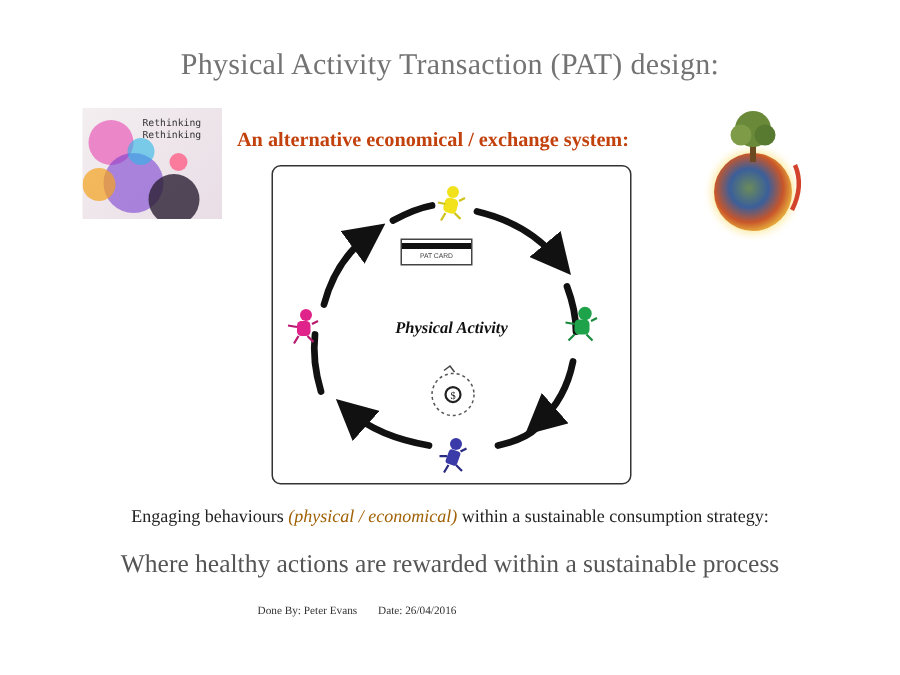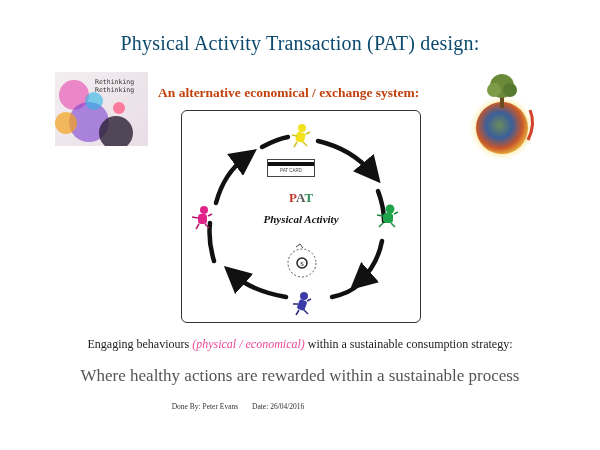--- a/index.html
+++ b/index.html
@@ -1,33 +1,33 @@
 <!DOCTYPE html>
 <html><head>
 <meta charset="utf-8">
 <style>
   html, body { margin:0; padding:0; }
   body { width:600px; height:450px; background:#ffffff; position:relative; overflow:hidden; font-family:"Liberation Serif", serif; color:#111; }
   .abs { position:absolute; }
-  .title { left:0; width:600px; top:32px; text-align:center; font-size:20px; font-family:"Liberation Serif", serif; color:#0c4a6e; letter-spacing:0.2px; }
+  .title { left:0; width:600px; top:32px; text-align:center; font-size:20px; font-family:"Liberation Serif", serif; color:#737373; letter-spacing:0.2px; }
   .subtitle { left:158px; top:85px; font-size:13.5px; font-weight:bold; color:#c2410c; }
   .left-img { left:55px; top:72px; width:93px; height:74px; background:linear-gradient(135deg,#f3eef0 0%,#e9dde6 100%); overflow:hidden; }
   .left-img .blob { position:absolute; border-radius:50%; }
   .left-img .cap { position:absolute; left:40px; top:6px; font-family:"DejaVu Sans Mono", monospace; font-size:6.5px; line-height:8px; color:#333; }
   .right-img { left:462px; top:70px; width:82px; height:92px; }
   .diagram { left:181px; top:110px; width:238px; height:211px; border:1.5px solid #333; border-radius:6px; background:#fff; }
   .card { left:85px; top:48px; width:46px; height:16px; border:1px solid #444; background:#fff; }
   .card .bar { height:4px; background:#111; margin-top:2px; }
   .card .txt { font-size:4.5px; text-align:center; color:#444; margin-top:2px; font-family:"Liberation Sans", sans-serif; }
   .pat { left:0; width:238px; top:79px; text-align:center; font-size:13px; font-weight:bold; }
   .pat .p { color:#c0392b; } .pat .a { color:#555; } .pat .t { color:#2e8b57; }
   .pa-title { left:0; width:238px; top:102px; text-align:center; font-size:11px; font-style:italic; font-weight:bold; line-height:12px; }
   .pa-sub { left:0; width:238px; top:115px; text-align:center; font-size:10px; font-style:italic; font-weight:bold; }
   .engaging { left:0; width:600px; top:337px; text-align:center; font-size:12px; color:#222; }
-  .engaging i { color:#ec4899; }
+  .engaging i { color:#a16207; }
   .tagline { left:0; width:600px; top:366px; text-align:center; font-size:17px; color:#555; }
   .footer { left:0; width:476px; top:402px; text-align:center; font-size:7.5px; color:#333; }
   .footer span { margin:0 6px; }
 </style>
 </head>
 <body>
 
 <div class="abs title">Physical Activity Transaction (PAT) design:</div>
 
 <div class="abs left-img">
@@ -117,23 +117,20 @@
         <rect x="8" y="9" width="9" height="10" rx="3" fill="#e0238a"></rect>
         <path d="M2 12 l6 1 M18 11 l4 -2 M9 19 l-3 5 M15 19 l4 4" stroke="#b81a70" stroke-width="1.5"></path>
       </svg>
   </div>
 
   <div class="abs card">
     <div class="bar"></div>
     <div class="txt">PAT CARD</div>
   </div>
 
-  <div class="abs pat">
-    <span class="p">P</span><span class="a">A</span><span class="t">T</span>
-  </div>
 
   <div class="abs pa-title">Physical Activity</div>
 
   <div class="abs" style="left:100px;top:130px">
     <svg width="40" height="40" viewBox="0 0 40 40">
       <circle cx="20" cy="22" r="14" fill="none" stroke="#555" stroke-width="1" stroke-dasharray="2 2"></circle>
       <circle cx="20" cy="22" r="5" fill="none" stroke="#222" stroke-width="1.5"></circle>
       <text x="20" y="25" font-size="7" text-anchor="middle" fill="#222" font-family="Liberation Serif, serif">$</text>
       <path d="M14 6 l4 -3 l3 4" stroke="#444" stroke-width="1" fill="none"></path>
     </svg>

